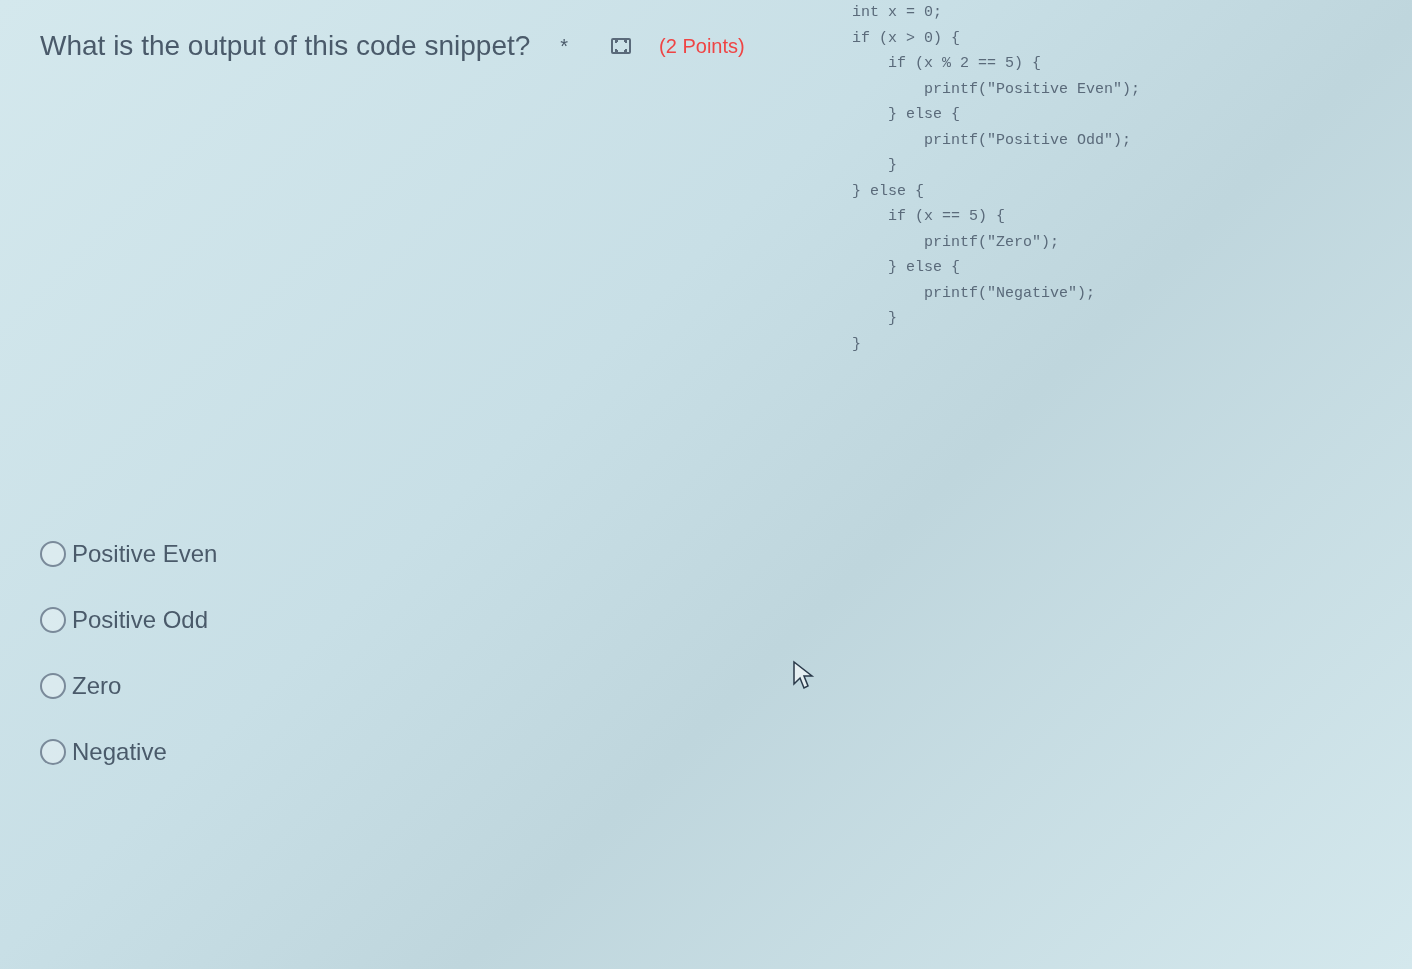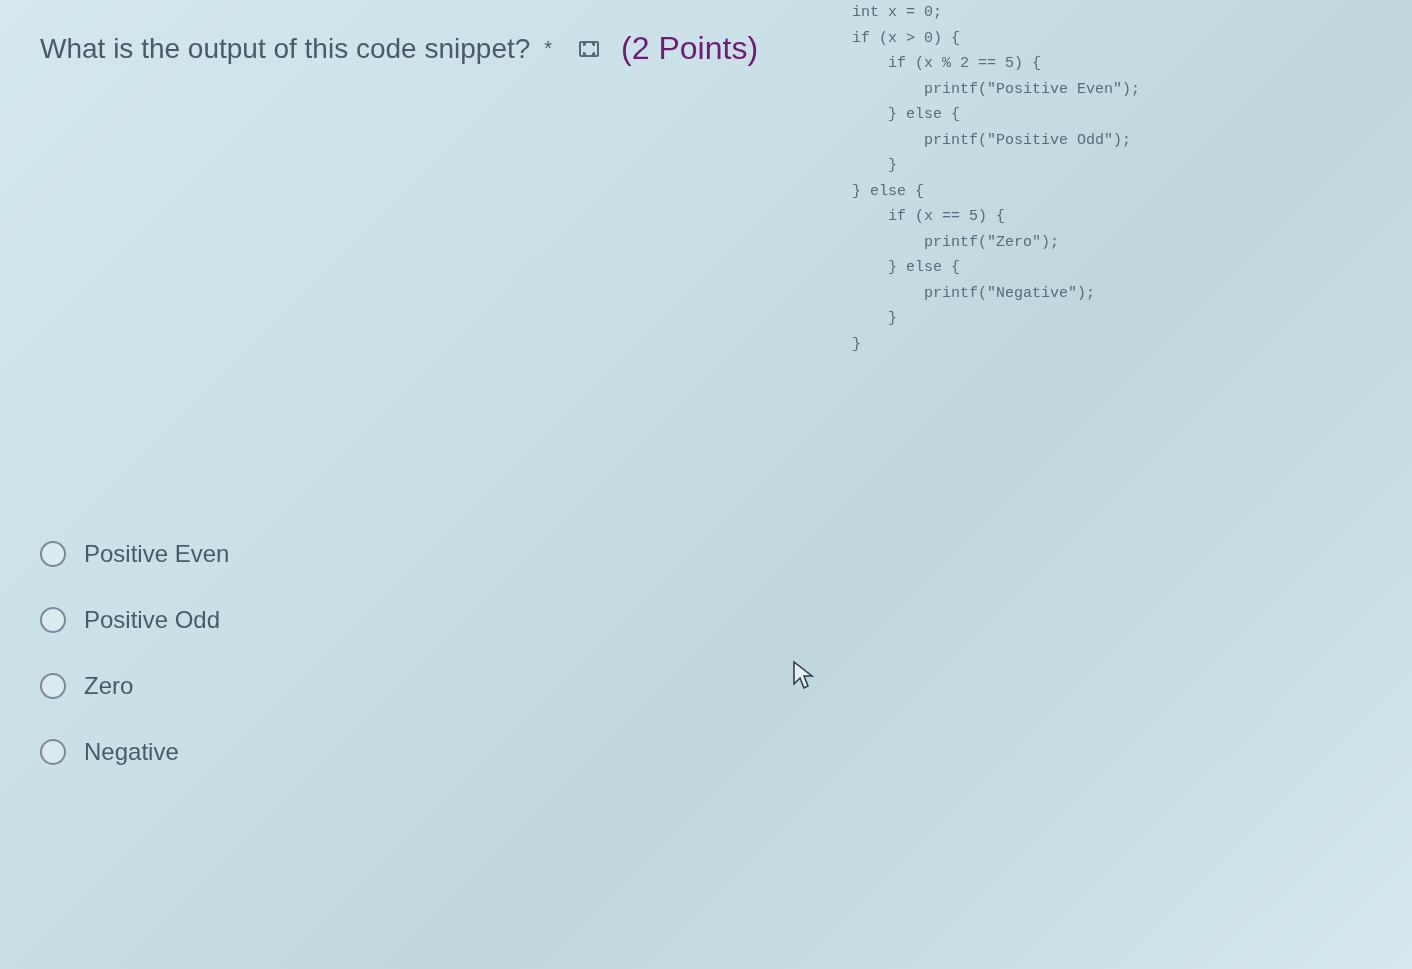--- a/index.html
+++ b/index.html
@@ -14,42 +14,42 @@
       height: 969px;
       position: relative;
       overflow: hidden;
     }
     .question-header {
       position: absolute;
       top: 30px;
       left: 40px;
       display: flex;
       align-items: center;
-      gap: 10px;
+      gap: 26px;
     }
     .question-text {
       font-size: 28px;
       color: #4a5a6a;
       font-weight: 400;
     }
     .required-asterisk {
       color: #4a5a6a;
       font-size: 20px;
       margin-left: 4px;
     }
     .expand-icon {
       margin-left: 15px;
       color: #5a6a7a;
       display: inline-flex;
       align-items: center;
     }
     .points-text {
-      font-size: 32px;
-      color: #701a75;
-      margin-left: 10px;
+      font-size: 20px;
+      color: #ef4444;
+      margin-left: 0;
     }
     .code-block {
       position: absolute;
       top: 0px;
       right: 20px;
       width: 540px;
       font-family: 'Courier New', Consolas, monospace;
       font-size: 15px;
       line-height: 1.7;
       color: #5a6a7a;
@@ -61,21 +61,21 @@
       position: absolute;
       top: 540px;
       left: 40px;
       display: flex;
       flex-direction: column;
       gap: 38px;
     }
     .option-row {
       display: flex;
       align-items: center;
-      gap: 18px;
+      gap: 6px;
       cursor: pointer;
     }
     .radio-circle {
       width: 26px;
       height: 26px;
       border: 2px solid #7a8a9a;
       border-radius: 50%;
       background: rgba(255,255,255,0.3);
       flex-shrink: 0;
     }

